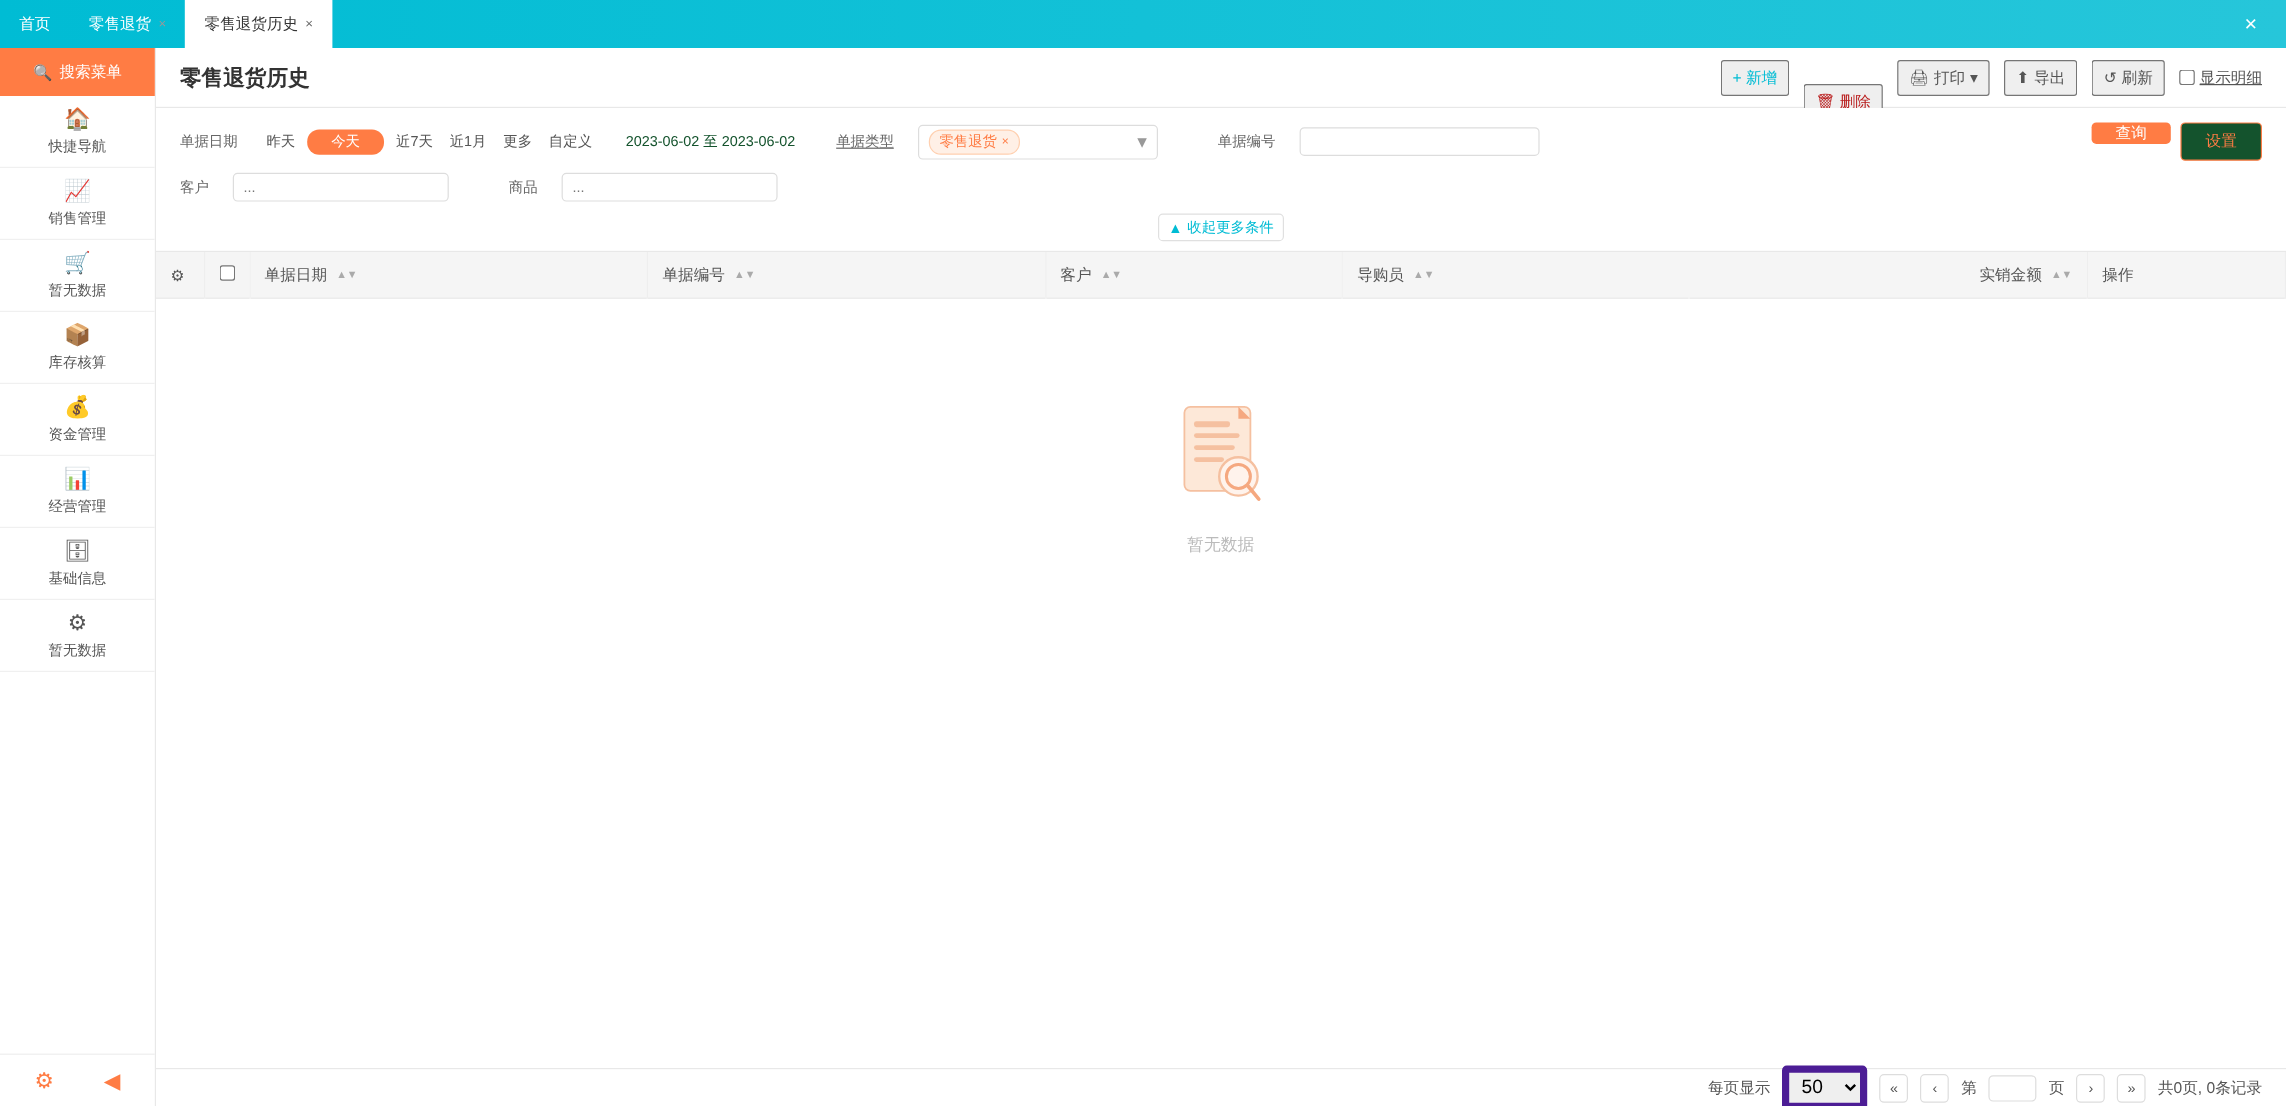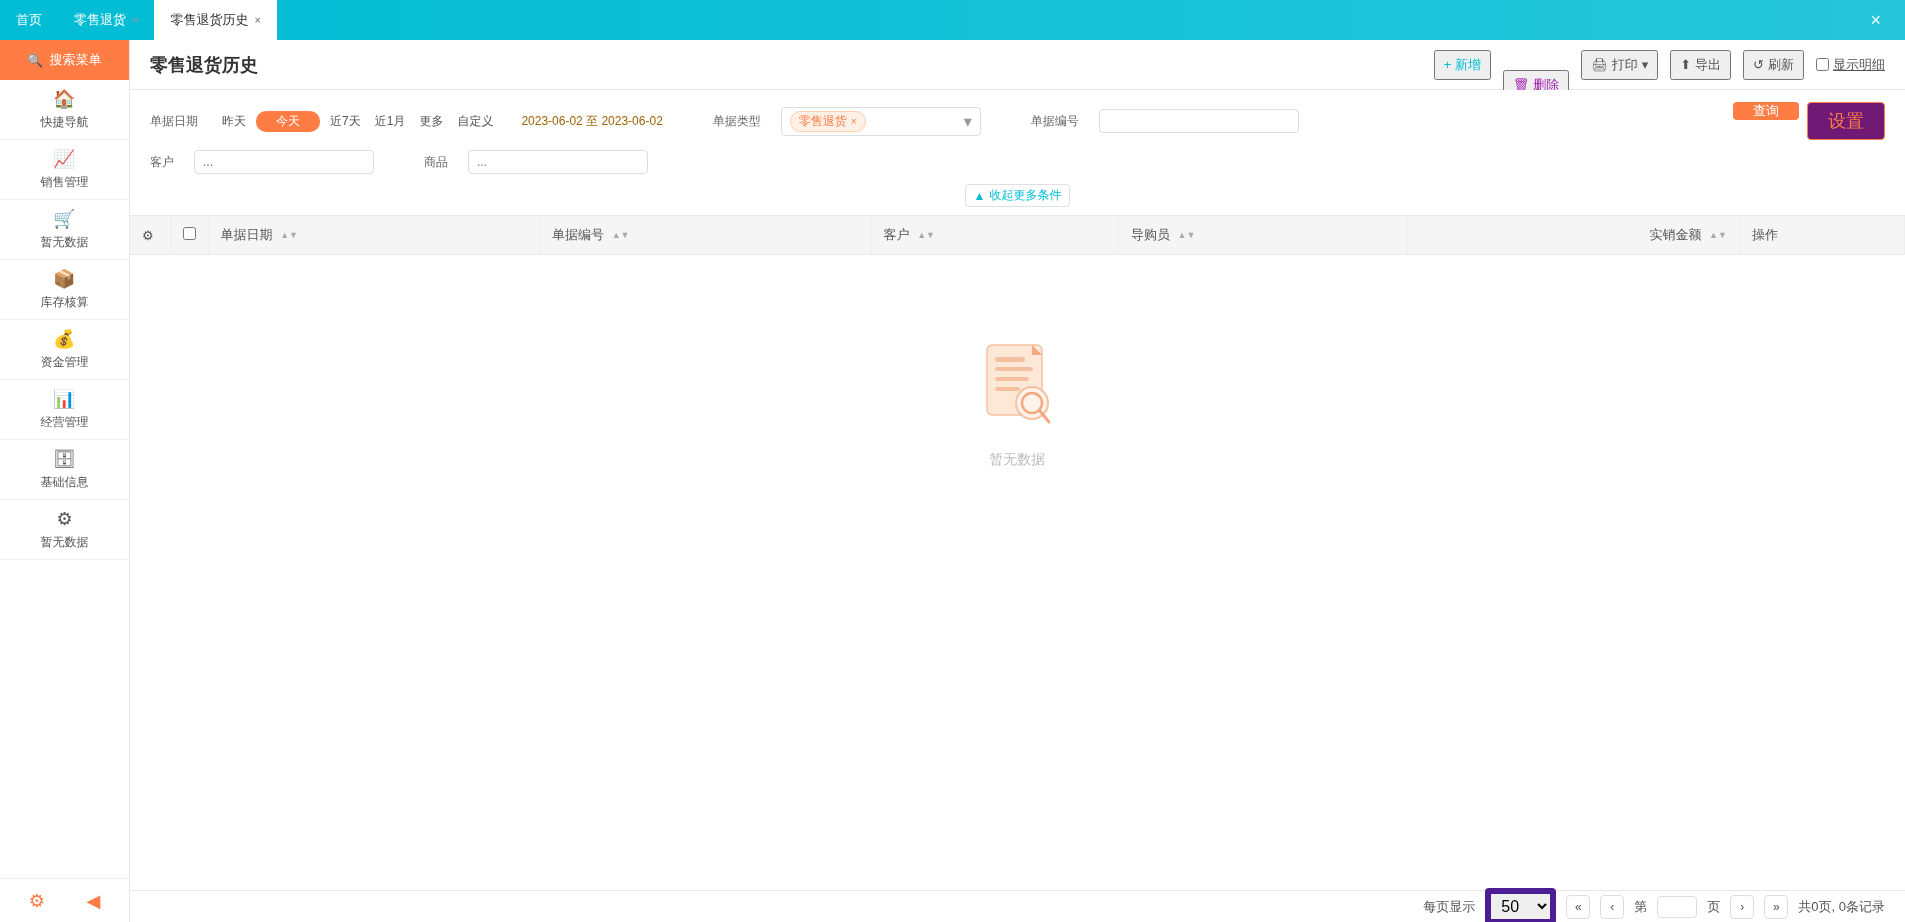--- a/index.html
+++ b/index.html
@@ -144,21 +144,21 @@
     .toolbar-btn {
       display: flex;
       align-items: center;
       gap: 4px;
       font-size: 13px;
       color: #555;
       cursor: pointer;
       padding: 4px 8px;
     }
     .toolbar-btn.new { color: #00bcd4; }
-    .toolbar-btn.delete { color: #a21caf; margin-top: 40px; }
+    .toolbar-btn.delete { color: #b91c1c; margin-top: 40px; }
     .show-detail-wrap {
       display: flex;
       align-items: center;
       gap: 4px;
       font-size: 13px;
       color: #555;
       text-decoration: underline;
     }
     .show-detail-wrap input[type=checkbox] { cursor: pointer; }
 
@@ -193,21 +193,21 @@
       padding: 2px 4px;
     }
     .date-btn.active {
       background: #ff7c44;
       color: #fff;
       border-radius: 10px;
       padding: 2px 20px;
     }
     .date-range {
       font-size: 12px;
-      color: #a16207;
+      color: #14532d;
       margin-left: 4px;
     }
     .filter-input {
       border: 1px solid #ddd;
       border-radius: 4px;
       padding: 4px 8px;
       font-size: 12px;
       color: #333;
       min-width: 180px;
       outline: none;
@@ -266,26 +266,26 @@
     .query-btn {
       background: #ff7c44;
       color: #fff;
       border: none;
       border-radius: 4px;
       padding: 0 20px;
       font-size: 13px;
       cursor: pointer;
     }
     .set-btn {
-      background: #701a75;
+      background: #14532d;
       color: #ff7c44;
       border: 1px solid #ff7c44;
       border-radius: 4px;
       padding: 6px 20px;
-      font-size: 18px;
+      font-size: 13px;
       cursor: pointer;
     }
 
     
     .table-area {
       flex: 1;
       overflow: auto;
       background: #fff;
     }
     .data-table {
@@ -484,21 +484,21 @@
         <div class="filter-date-btns">
           <span class="date-btn">昨天</span>
           <span class="date-btn active">今天</span>
           <span class="date-btn">近7天</span>
           <span class="date-btn">近1月</span>
           <span class="date-btn">更多</span>
           <span class="date-btn">自定义</span>
         </div>
         <span class="date-range">2023-06-02 至 2023-06-02</span>
 
-        <span class="filter-label" style="margin-left:30px;">单据类型</span>
+        <span class="filter-label" style="margin-left:14px;text-decoration:underline;">单据类型</span>
         <div class="filter-type-wrap">
           <div class="filter-type-tag">
             <span>零售退货</span>
             <span class="tag-close">×</span>
           </div>
           <span class="filter-type-arrow">▾</span>
         </div>
 
         <span class="filter-label" style="margin-left:30px;">单据编号</span>
         <input class="filter-number-input" type="text" style="">

